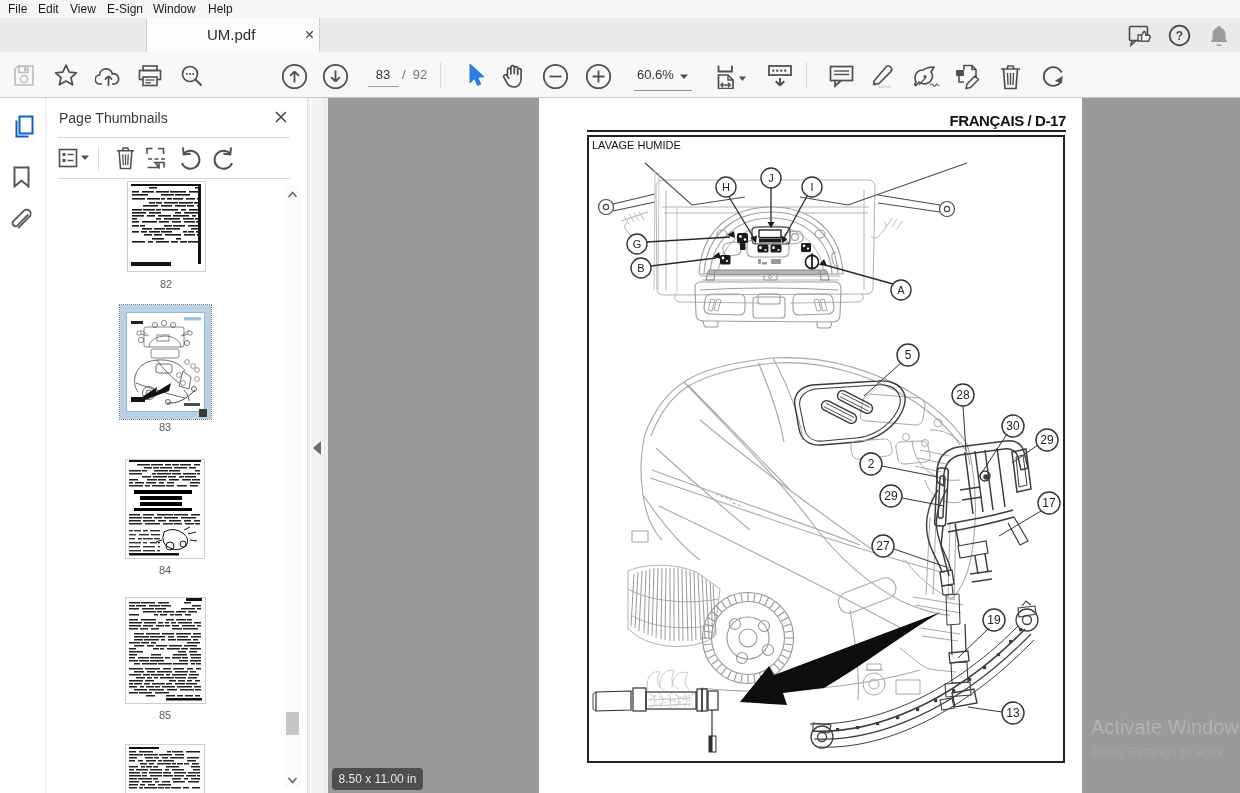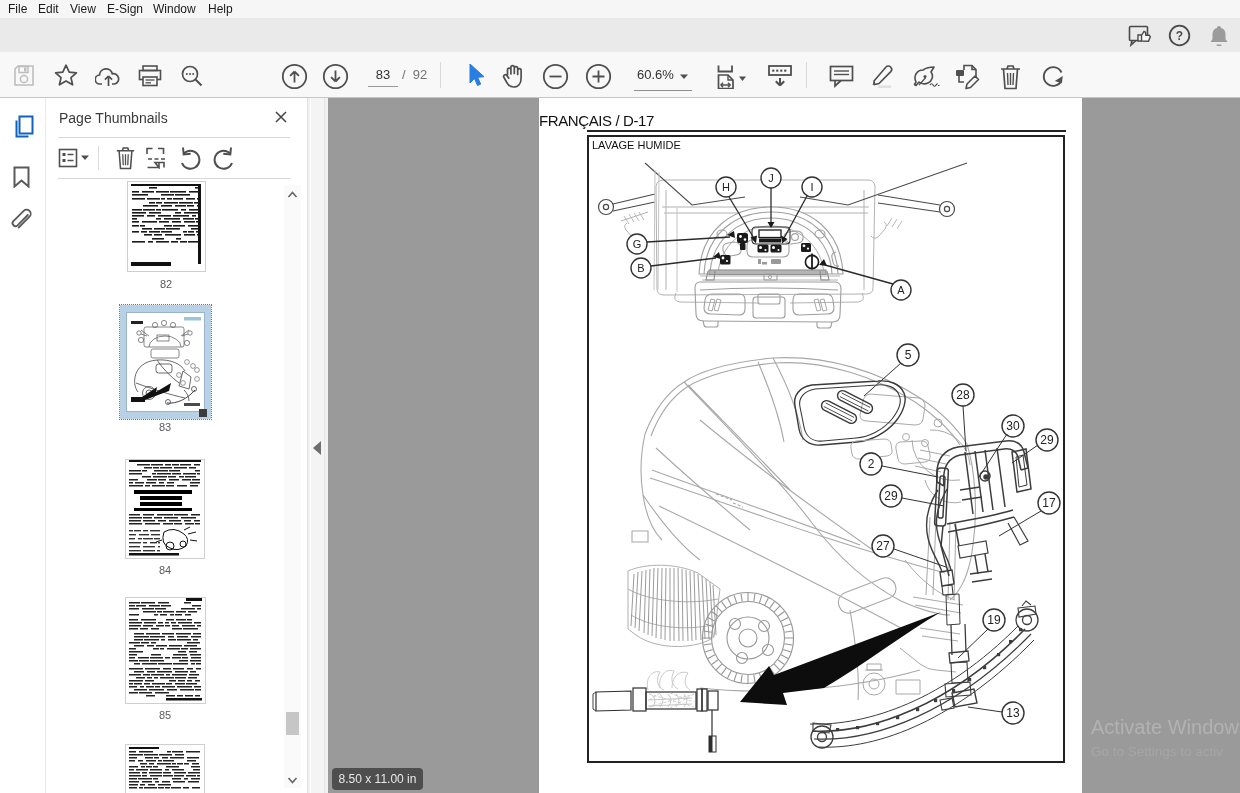--- a/index.html
+++ b/index.html
@@ -39,20 +39,26 @@
   <div id="menubar" class="abs">
     <span style="left:8px">File</span>
     <span style="left:38px">Edit</span>
     <span style="left:70px">View</span>
     <span style="left:107px">E-Sign</span>
     <span style="left:153px">Window</span>
     <span style="left:208px">Help</span>
   </div>
 
   <div id="tabbar" class="abs">
+    <div id="tabActive" class="abs">
+      <span class="abs" style="left:60px; top:8px">UM.pdf</span>
+      <svg class="abs" style="left:157px; top:11px" width="11" height="11" viewBox="0 0 12 12">
+          <path d="M2.5 2.5 L9.5 9.5 M9.5 2.5 L2.5 9.5" stroke="#444" stroke-width="1.3"></path>
+        </svg>
+    </div>
 
     <svg class="abs" style="left:1128px; top:7px" width="25" height="22" viewBox="0 0 25 22">
       <rect x="1.5" y="1.5" width="18" height="14" rx="1" fill="none" stroke="#4a4a4a" stroke-width="1.6"></rect>
       <path d="M4 15.5 L3 20 L8 15.5" fill="none" stroke="#4a4a4a" stroke-width="1.6"></path>
       <path d="M10 10 l3.5 0 0 6 -3.5 0 z M13.5 10.5 l2.5 -4 1.5 0.8 0.3 3 3.5 0 1 1.5 -1.8 4.5 -6.5 -0.3" fill="#f8f8f8" stroke="#4a4a4a" stroke-width="1.4"></path>
     </svg>
     <svg class="abs" style="left:1168px; top:6px" width="23" height="23" viewBox="0 0 23 23">
       <circle cx="11.5" cy="11.5" r="9.8" fill="none" stroke="#4a4a4a" stroke-width="1.8"></circle>
       <text x="11.5" y="16" font-size="12" font-weight="bold" fill="#4a4a4a" text-anchor="middle">?</text>
     </svg>
@@ -756,21 +762,21 @@
 
   <div id="splitter" class="abs">
       <div class="inner"></div>
     <svg class="abs" style="left:4px; top:342px" width="10" height="16" viewBox="0 0 10 16">
         <path d="M9 1 L1 8 L9 15 z" fill="#6e6e6e"></path>
       </svg>
   </div>
 
   <div id="content" class="abs">
     <div id="page">
-      <div class="abs" style="left:0px; top:14px; width:527px; text-align:left; font-weight:normal; font-size:15px; color:#111; letter-spacing:-0.4px;">FRANÇAIS / D-17</div>
+      <div class="abs" style="left:0px; top:14px; width:527px; text-align:right; font-weight:bold; font-size:15px; color:#111; letter-spacing:-0.4px;">FRANÇAIS / D-17</div>
       <div class="abs" style="left:48px; top:32px; width:479px; height:2px; background:#222;"></div>
       <div class="abs" style="left:48px; top:37px; width:478px; height:628px; border:2px solid #222;"></div>
       <div class="abs" style="left:53px; top:41px; font-weight:normal; font-size:11px; color:#111;">LAVAGE HUMIDE</div>
 
       <svg id="diagTop" class="abs" style="left:50px; top:52px" width="474" height="240" viewBox="0 0 474 240">
        <g transform="translate(-589,-150)" fill="none">
 
         <g stroke="#b2b2b2" stroke-width="1">
           <path d="M656 186 q1 -6 8 -6 L868 180 q6 0 7 6 L873 288 q0 6 -7 6 L664 295 q-7 0 -7 -6 Z"></path>
           <path d="M662 207 L869 207"></path>

